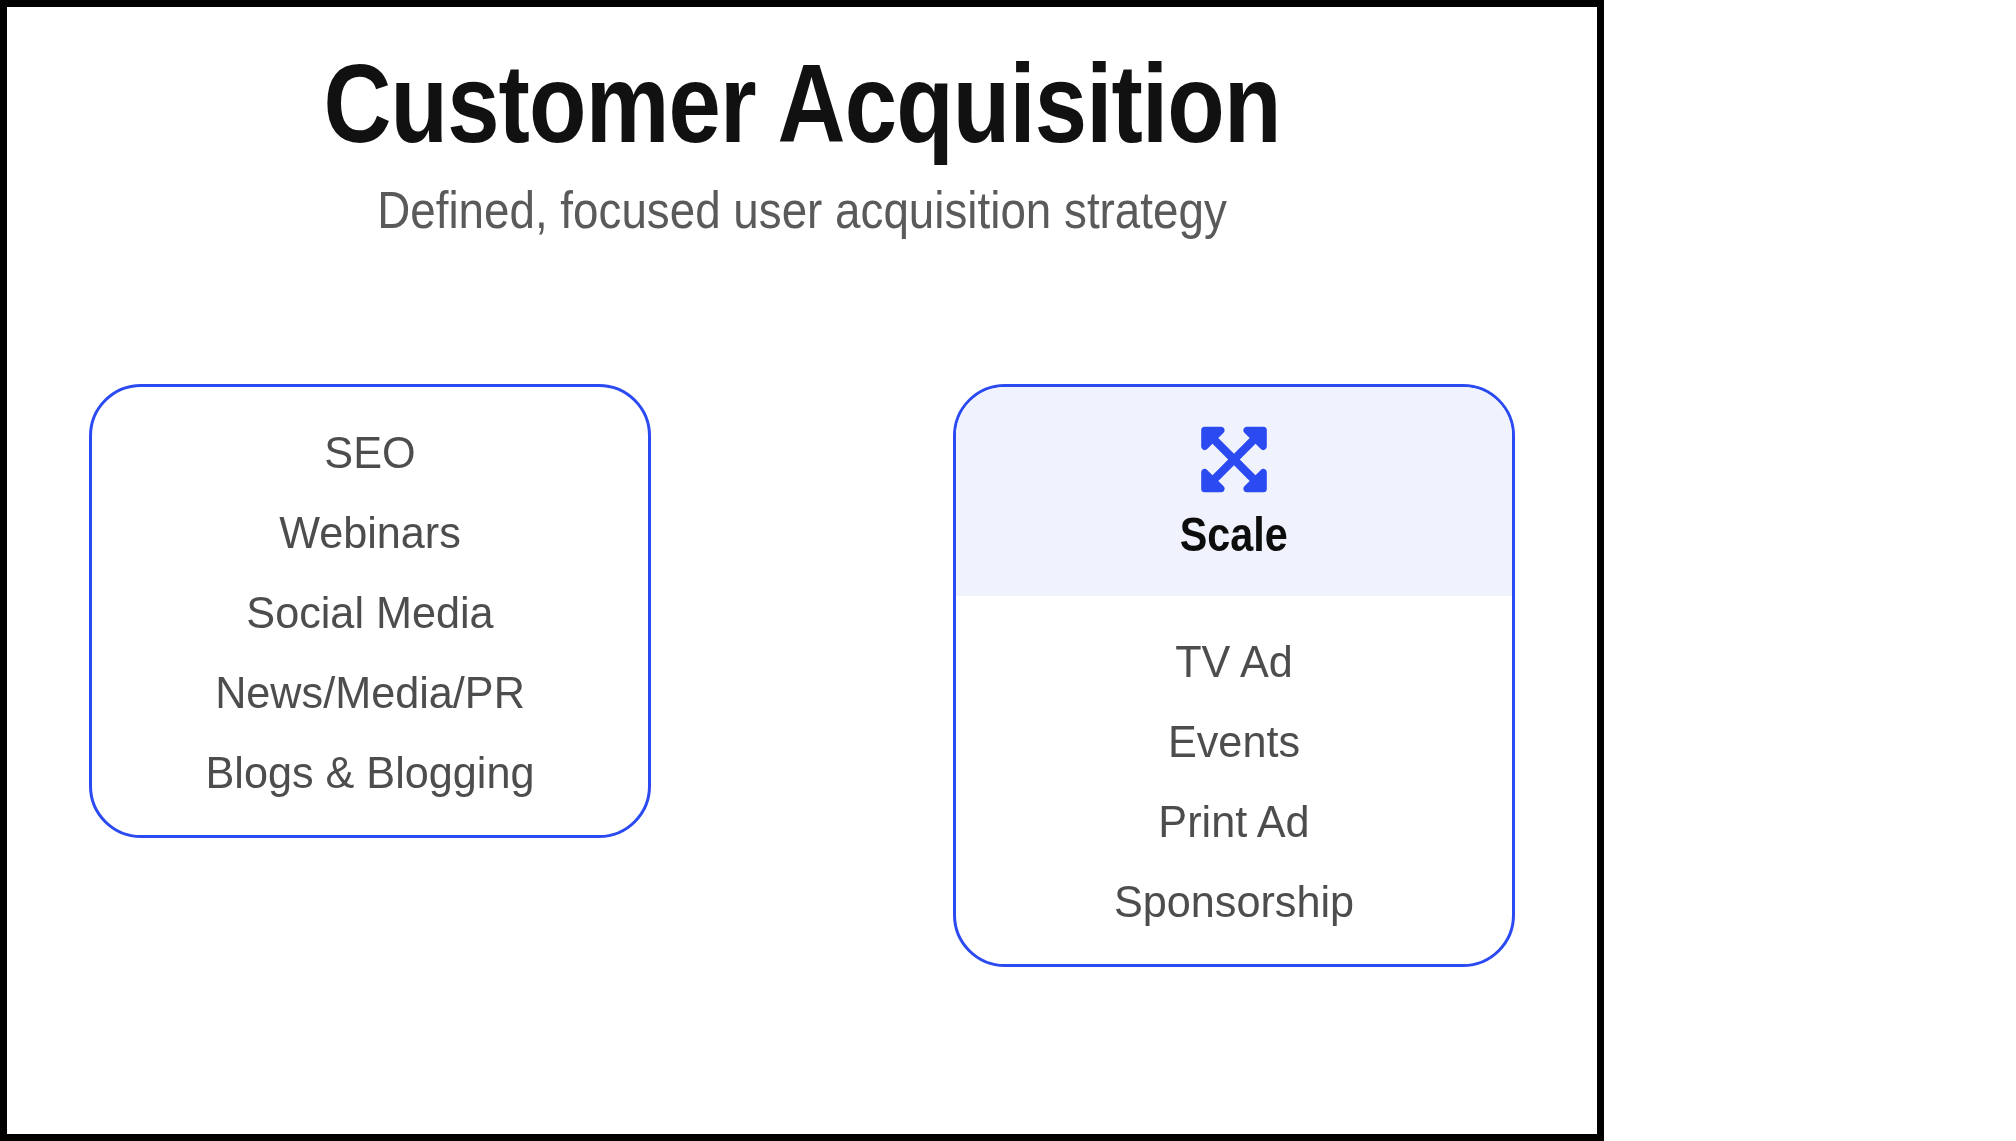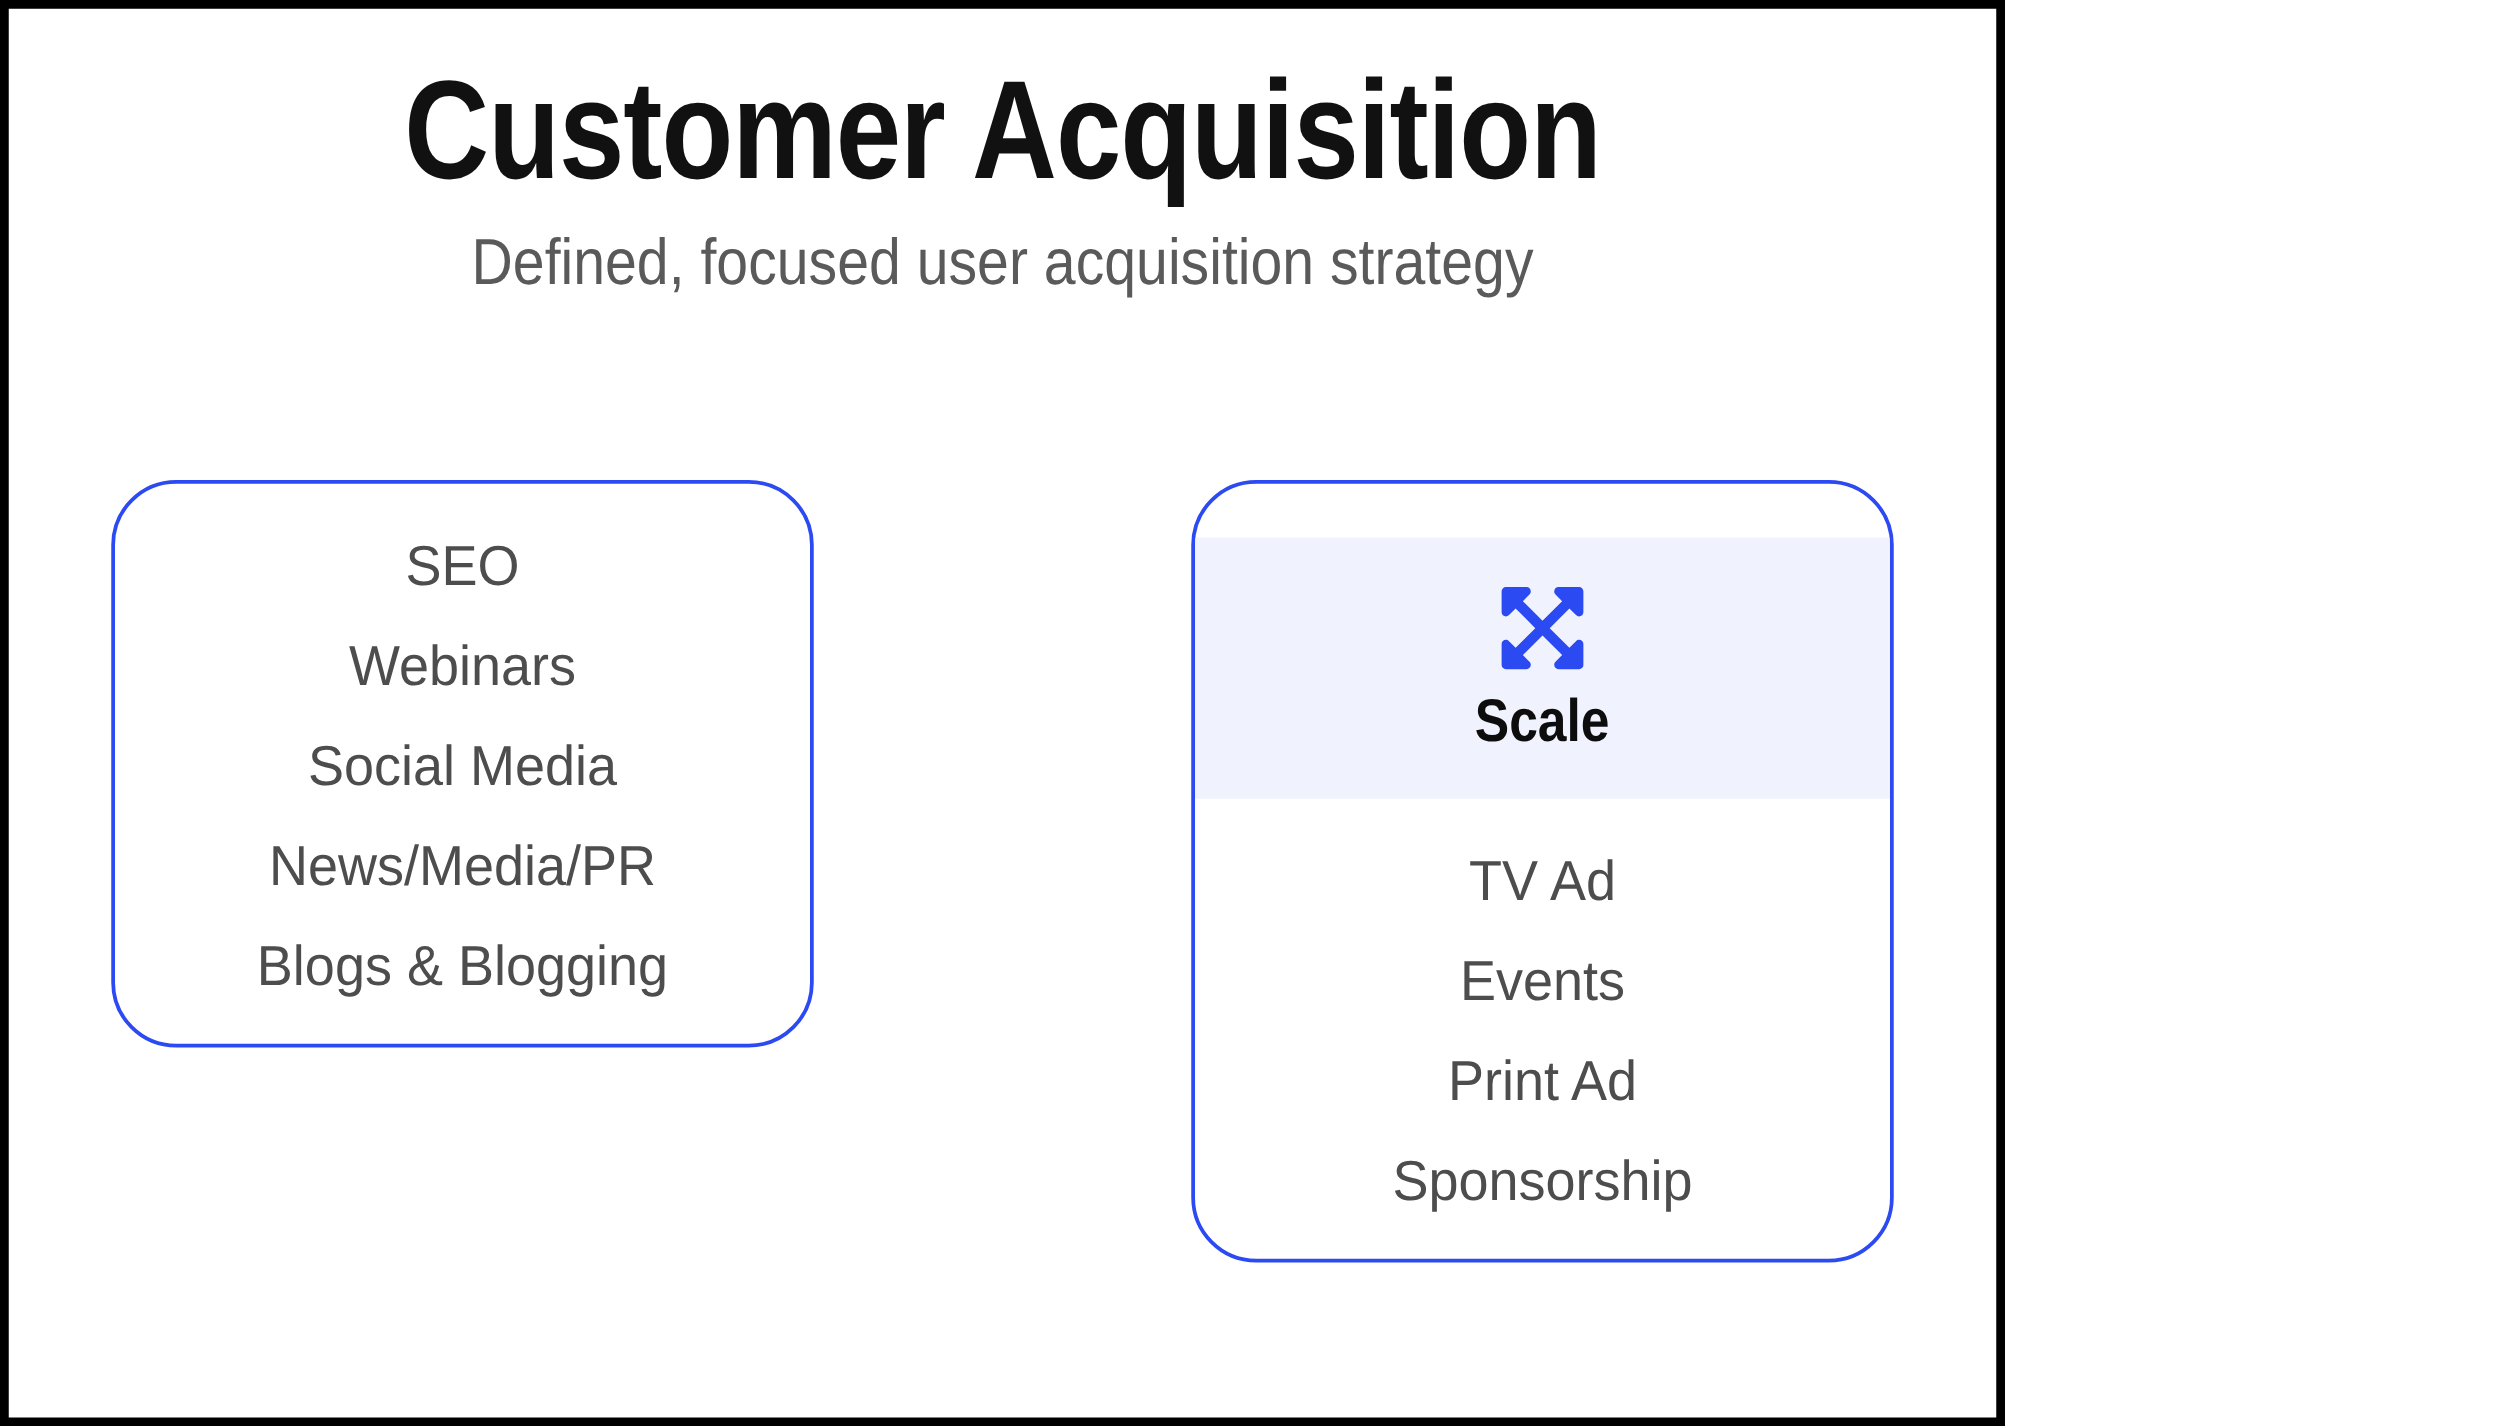--- a/index.html
+++ b/index.html
@@ -66,21 +66,20 @@
     justify-content: center;
     gap: 12px;
   }
   .card-header.header-solid {
     background: var(--accent);
     color: #ffffff;
   }
   .card-header.header-tint {
     background: #f0f3fd;
     color: var(--accent);
-    margin-top: 43px;
   }
   .card-icon svg {
     display: block;
   }
   .card-label {
     font-size: 48px;
     font-weight: bold;
     line-height: 1.1;
     transform: scaleX(0.86);
     transform-origin: 50% 50%;

